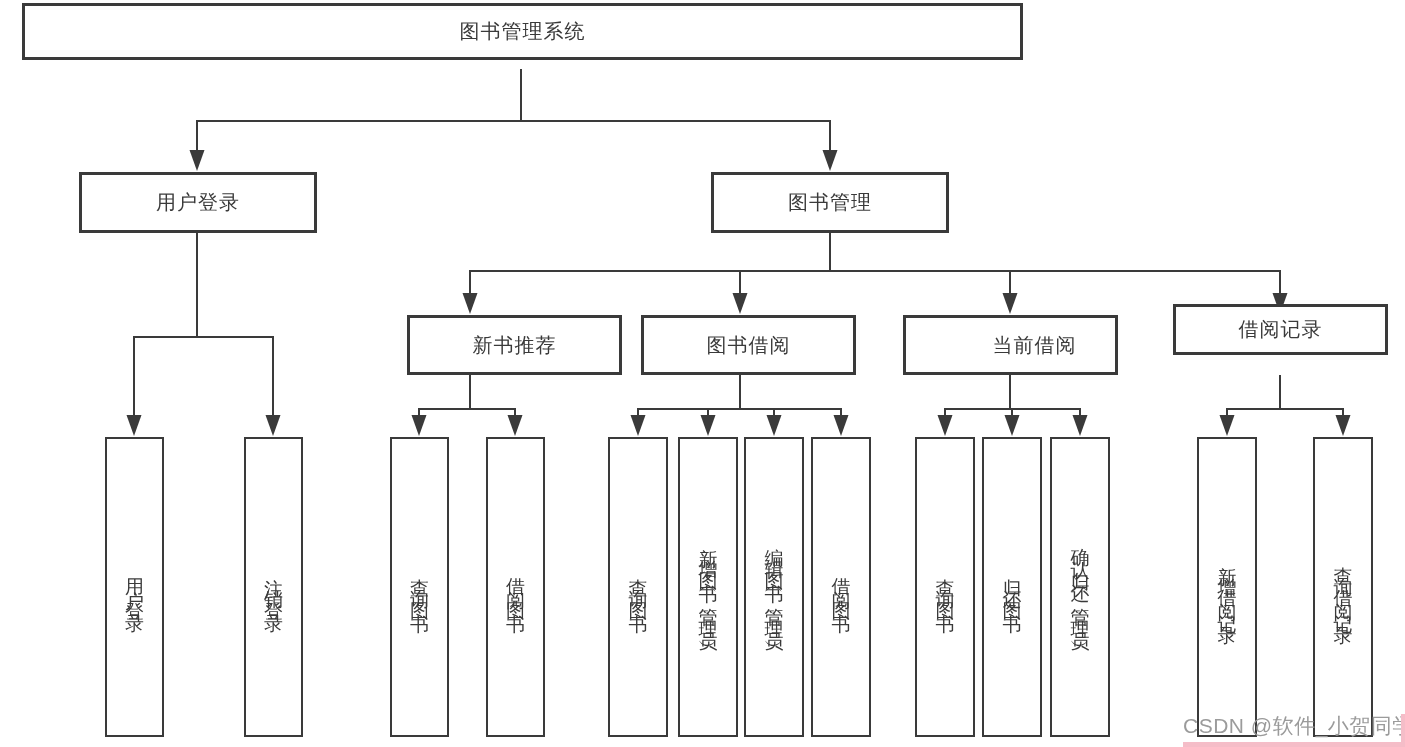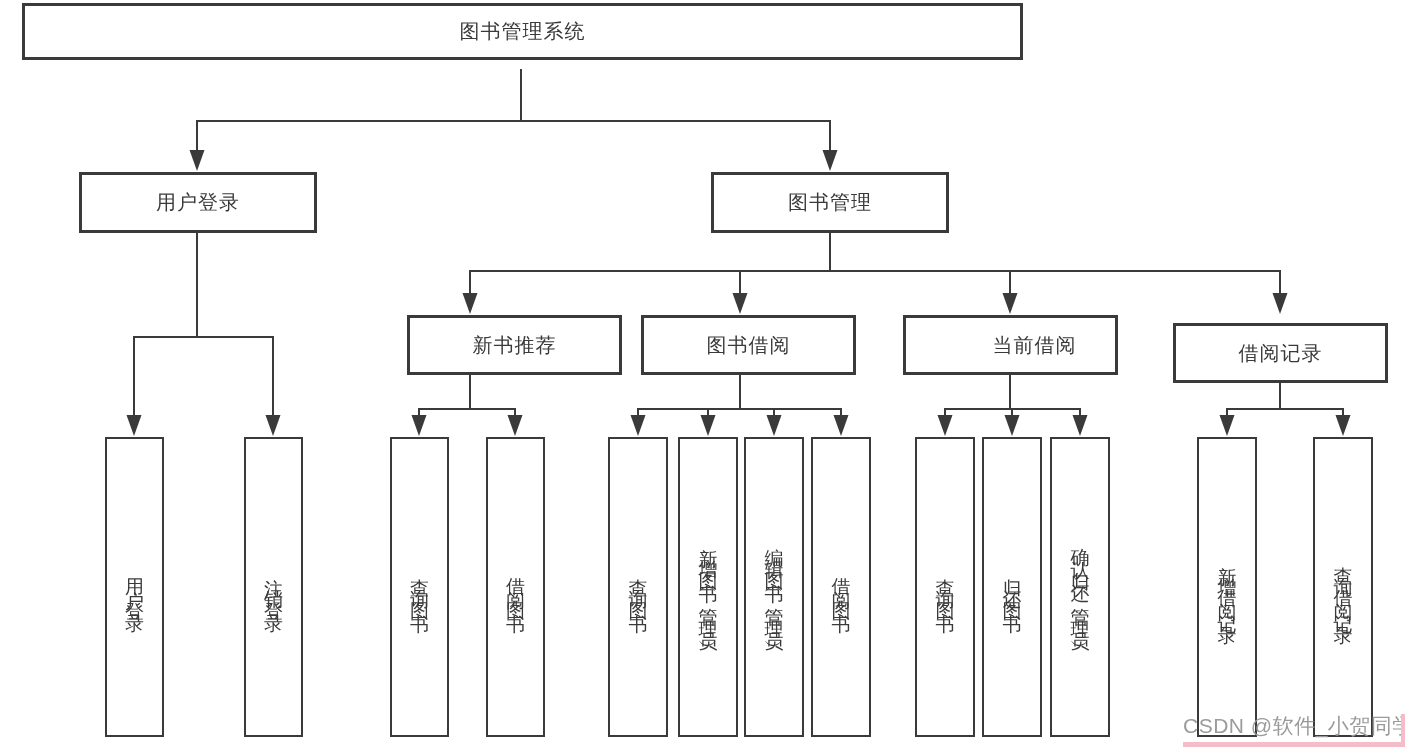--- a/index.html
+++ b/index.html
@@ -71,21 +71,21 @@
   </svg>
 
   <div class="box" style="left:22px;top:3px;width:1001px;height:57px;">图书管理系统</div>
 
   <div class="box" style="left:79px;top:172px;width:238px;height:61px;">用户登录</div>
   <div class="box" style="left:711px;top:172px;width:238px;height:61px;">图书管理</div>
 
   <div class="box" style="left:363px;top:315px;width:215px;height:60px;margin-left:44px;">新书推荐</div>
   <div class="box" style="left:633px;top:315px;width:215px;height:60px;margin-left:8px;">图书借阅</div>
   <div class="box" style="left:903px;top:315px;width:215px;height:60px;padding-left:48px;">当前借阅</div>
-  <div class="box" style="left:1173px;top:323px;width:215px;height:60px;">借阅记录</div>
+  <div class="box" style="left:1173px;top:304px;width:215px;height:51px;">借阅记录</div>
 
   <div class="box leaf" style="left:105px;top:437px;width:59px;height:300px;">用户登录</div>
   <div class="box leaf" style="left:244px;top:437px;width:59px;height:300px;">注销登录</div>
 
   <div class="box leaf" style="left:390px;top:437px;width:59px;height:300px;">查询图书</div>
   <div class="box leaf" style="left:486px;top:437px;width:59px;height:300px;">借阅图书</div>
 
   <div class="box leaf" style="left:608px;top:437px;width:60px;height:300px;">查询图书</div>
   <div class="box leaf" style="left:678px;top:437px;width:60px;height:300px;">新增图书（管理员）</div>
   <div class="box leaf" style="left:744px;top:437px;width:60px;height:300px;">编辑图书（管理员）</div>

